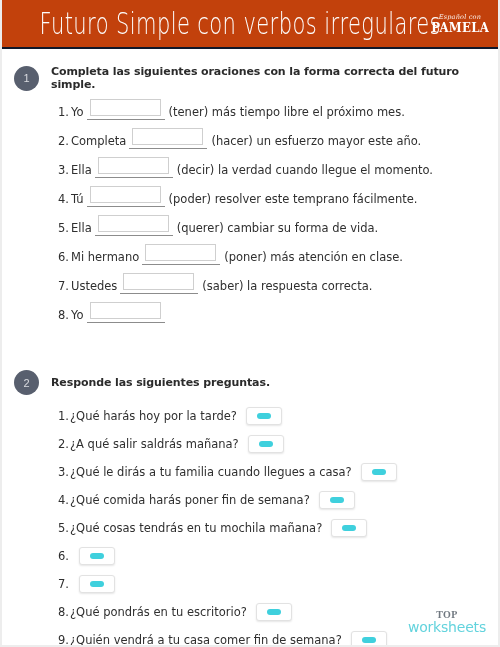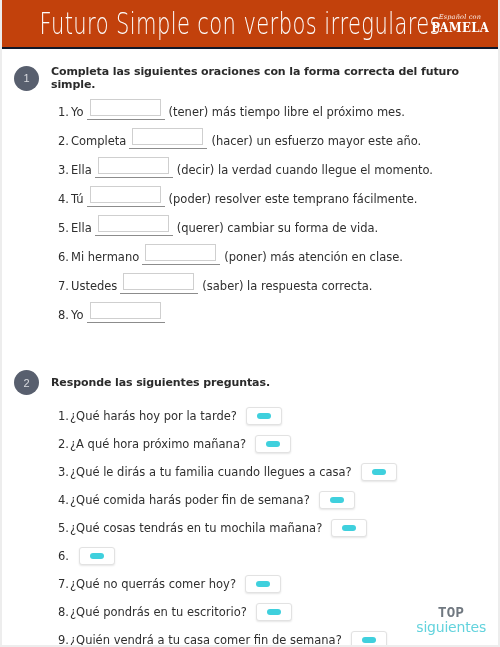--- a/index.html
+++ b/index.html
@@ -206,24 +206,24 @@
   
   #footer {
     position: absolute;
     right: 12px;
     bottom: 10px;
     text-align: center;
     line-height: 1.05;
   }
   #footer .foot-top {
     display: block;
-    font-size: 14px;
+    font-size: 10px;
     font-weight: bold;
     color: #707880;
-    font-family: Liberation Mono, monospace;
+    font-family: Liberation Serif, serif;
     letter-spacing: 0.3px;
   }
   #footer .foot-main {
     display: block;
     font-size: 14px;
     color: #63d3dd;
     font-family: "DejaVu Sans", sans-serif;
     letter-spacing: -0.2px;
   }
 </style>
@@ -332,55 +332,54 @@
       <ul class="q-list" id="q-list">
           <li class="q-item">
             <span class="q-num">1.</span>
             <span class="q-text">¿Qué harás hoy por la tarde?</span>
             <span class="answer-box">
               <span class="answer-pill"></span>
             </span>
           </li>
           <li class="q-item">
             <span class="q-num">2.</span>
-            <span class="q-text">¿A qué hora próximo mañana?</span>
+            <span class="q-text">¿A qué salir saldrás mañana?</span>
             <span class="answer-box">
               <span class="answer-pill"></span>
             </span>
           </li>
           <li class="q-item">
             <span class="q-num">3.</span>
             <span class="q-text">¿Qué le dirás a tu familia cuando llegues a casa?</span>
             <span class="answer-box">
               <span class="answer-pill"></span>
             </span>
           </li>
           <li class="q-item">
             <span class="q-num">4.</span>
-            <span class="q-text">¿Qué comida harás poder fin de semana?</span>
+            <span class="q-text">¿Qué comida harás poner fin de semana?</span>
             <span class="answer-box">
               <span class="answer-pill"></span>
             </span>
           </li>
           <li class="q-item">
             <span class="q-num">5.</span>
             <span class="q-text">¿Qué cosas tendrás en tu mochila mañana?</span>
             <span class="answer-box">
               <span class="answer-pill"></span>
             </span>
           </li>
           <li class="q-item">
             <span class="q-num">6.</span>
             <span class="answer-box">
               <span class="answer-pill"></span>
             </span>
           </li>
           <li class="q-item">
             <span class="q-num">7.</span>
-            <span class="q-text">¿Qué no querrás comer hoy?</span>
             <span class="answer-box">
               <span class="answer-pill"></span>
             </span>
           </li>
           <li class="q-item">
             <span class="q-num">8.</span>
             <span class="q-text">¿Qué pondrás en tu escritorio?</span>
             <span class="answer-box">
               <span class="answer-pill"></span>
             </span>
@@ -392,16 +391,16 @@
               <span class="answer-pill"></span>
             </span>
           </li>
         </ul>
     </div>
 
   </div>
 
   <div id="footer">
     <span class="foot-top">TOP</span>
-    <span class="foot-main">siguientes</span>
+    <span class="foot-main">worksheets</span>
   </div>
 
 </div>
 
 </body></html>

